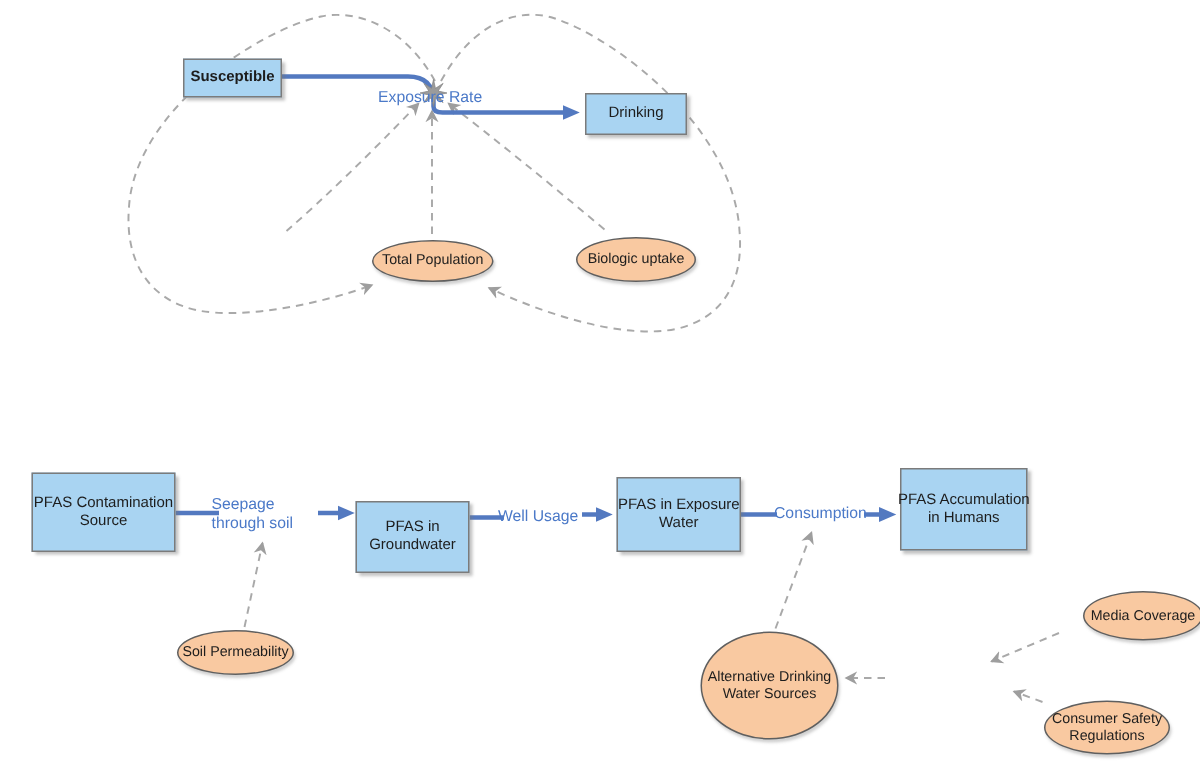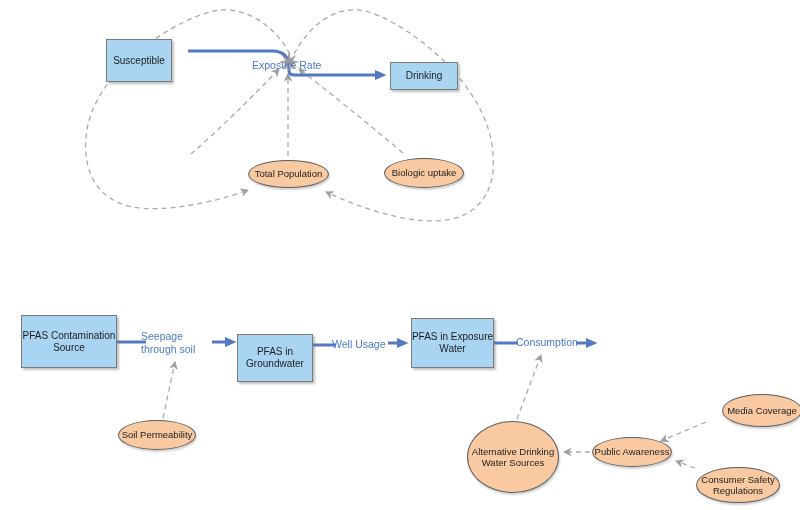--- a/index.html
+++ b/index.html
@@ -60,53 +60,54 @@
       <path d="M212,342 L226,342" marker-end="url(#blueArrow)"></path>
       <path d="M313,345 L336,345"></path>
       <path d="M388,343 L398,343" marker-end="url(#blueArrow)"></path>
       <path d="M494,343 L518,343"></path>
       <path d="M576,343 L587,343" marker-end="url(#blueArrow)"></path>
     </g>
 
     <polygon transform="translate(289,62)" fill="#9b9b9b" stroke="#868686" stroke-width="0.5" points="9,0 3.1,-1.3 6.4,-6.4 1.3,-3.1 0,-9 -1.3,-3.1 -6.4,-6.4 -3.1,-1.3 -9,0 -3.1,1.3 -6.4,6.4 -1.3,3.1 0,9 1.3,3.1 6.4,6.4 3.1,1.3"></polygon>
   </svg>
 
-  <div class="node stock" style="left:106px;top:39px;width:66px;height:43px;">Susceptible</div>
+  <div class="node stock" style="left:122px;top:39px;width:66px;height:26px;font-weight:bold;">Susceptible</div>
 
   <div class="node stock" style="left:390px;top:62px;width:68px;height:28px;">Drinking</div>
 
   <div class="flow-label" style="left:252px;top:59px;width:76px;">Exposure Rate</div>
 
 
   <div class="node variable" style="left:248px;top:160px;width:81px;height:28px;">Total Population</div>
 
   <div class="node stock" style="left:21px;top:315px;width:96px;height:53px;">PFAS Contamination
 Source</div>
 
   <div class="node variable" style="left:384px;top:158px;width:80px;height:30px;">Biologic uptake</div>
 
   <div class="node stock" style="left:237px;top:334px;width:76px;height:48px;">PFAS in
 Groundwater</div>
 
   <div class="node stock" style="left:411px;top:318px;width:83px;height:50px;">PFAS in Exposure
 Water</div>
 
+  <div class="node stock" style="left:600px;top:312px;width:85px;height:55px;">PFAS Accumulation
+in Humans</div>
 
   <div class="flow-label" style="left:141px;top:330px;width:72px;">Seepage
 through soil</div>
 
   <div class="flow-label" style="left:332px;top:338px;width:60px;">Well Usage</div>
 
   <div class="flow-label" style="left:516px;top:336px;width:64px;">Consumption</div>
 
   <div class="node variable" style="left:118px;top:420px;width:78px;height:30px;">Soil Permeability</div>
 
   <div class="node variable" style="left:467px;top:421px;width:92px;height:72px;">Alternative Drinking
 Water Sources</div>
 
-  <div class="node variable" style="left:592px;top:437px;width:80px;height:30px;">Public Awareness</div>
 
   <div class="node variable" style="left:701px;top:394px;width:80px;height:33px;margin-left:21px;">Media Coverage</div>
 
   <div class="node variable" style="left:696px;top:467px;width:84px;height:36px;">Consumer Safety
 Regulations</div>
 
 </div>
 
 </body></html>

